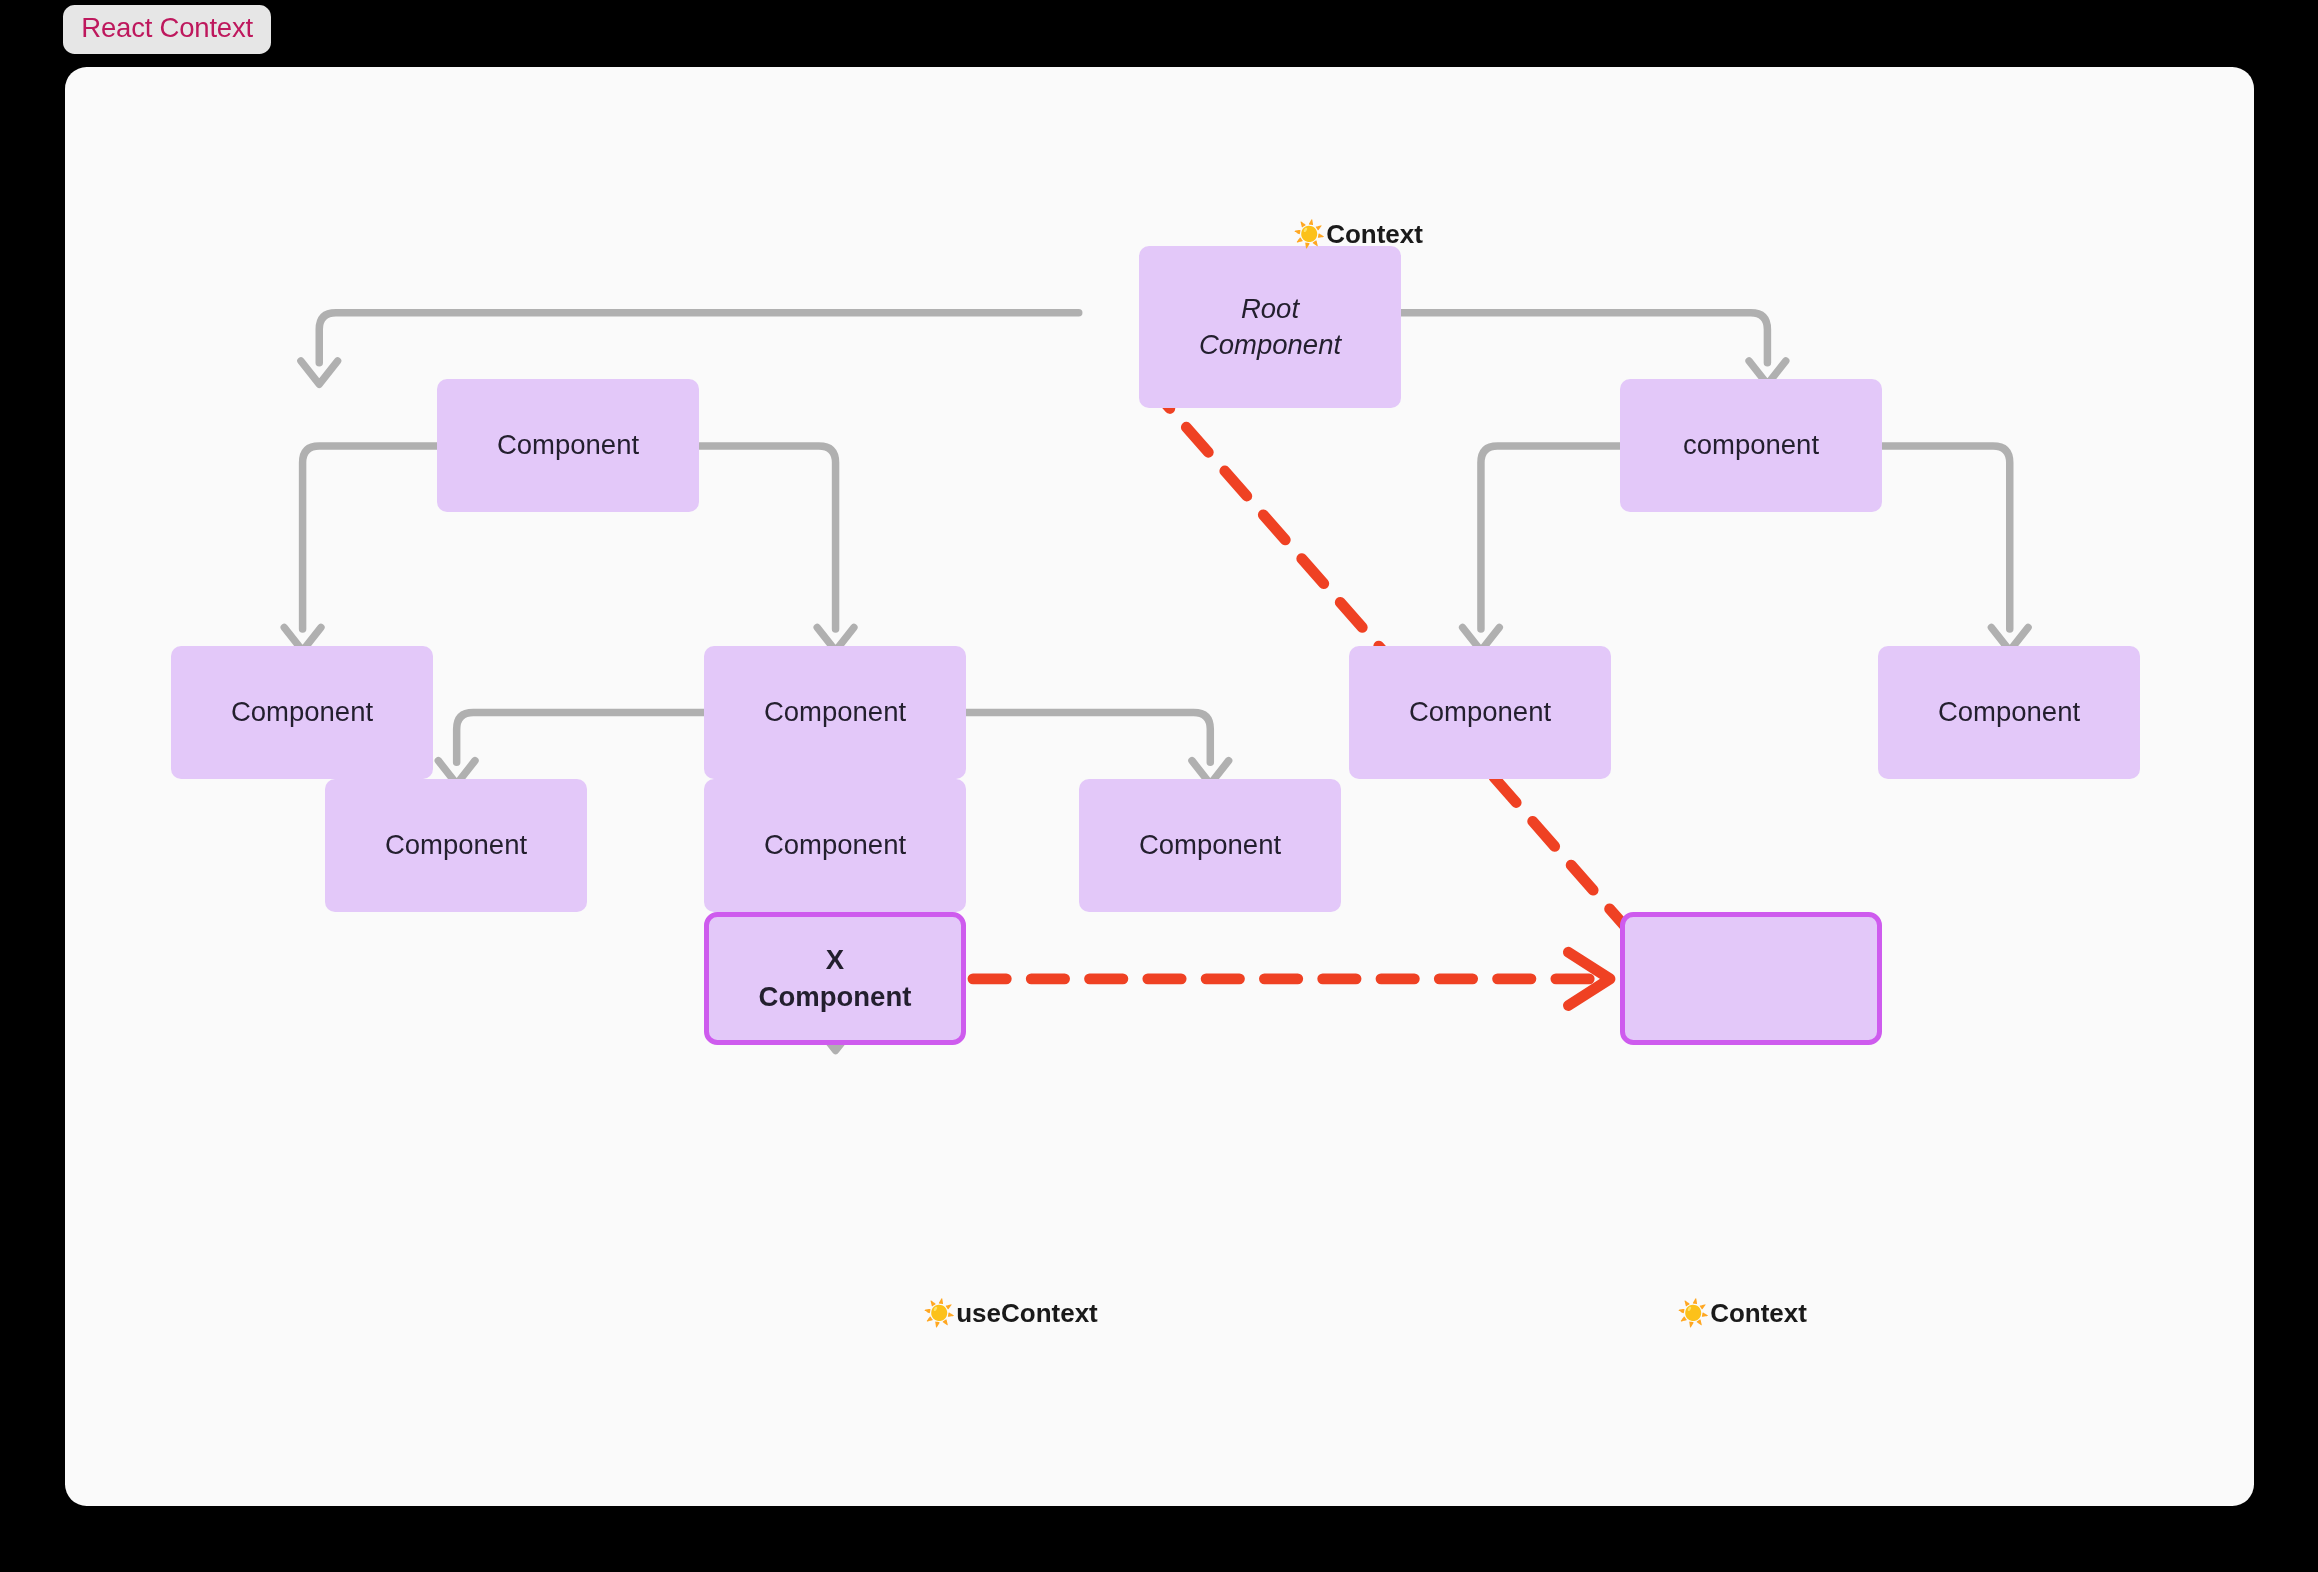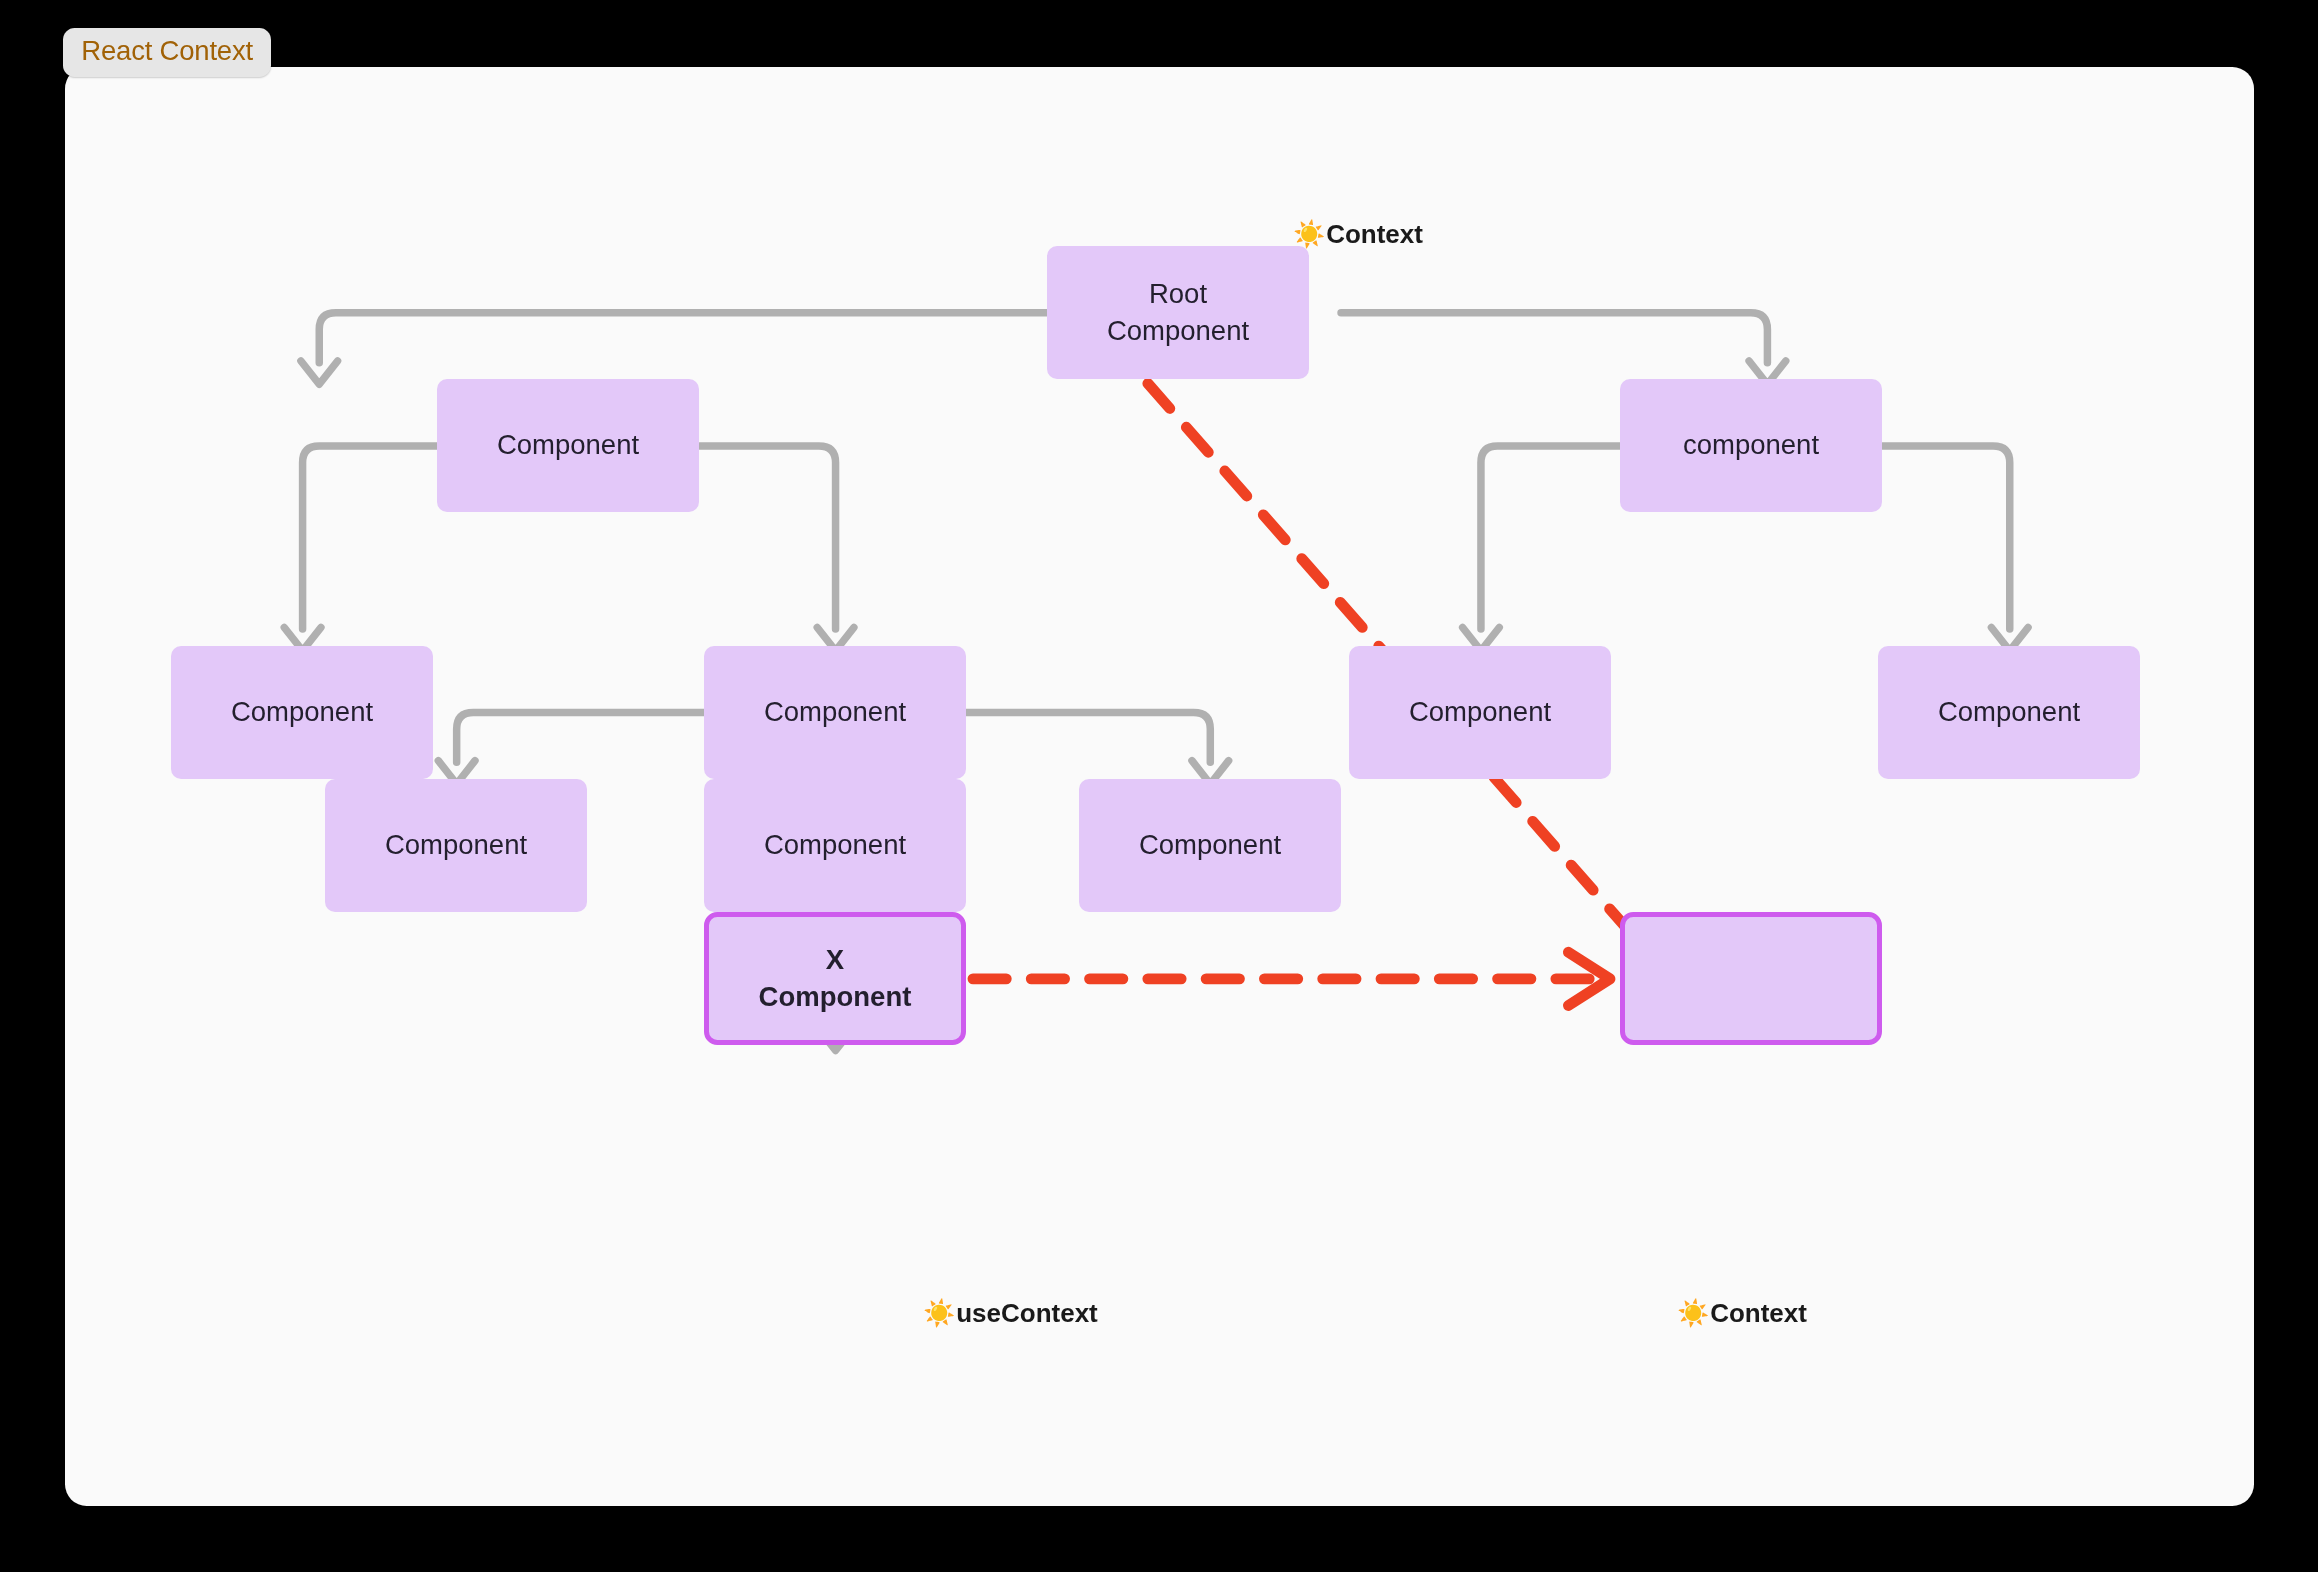--- a/index.html
+++ b/index.html
@@ -14,23 +14,23 @@
     position: relative;
     overflow: hidden;
     font-family: "Liberation Sans", sans-serif;
     -webkit-font-smoothing: antialiased;
   }
 
   
   #title-tab {
     position: absolute;
     left: 63px;
-    top: 28px;
+    top: 5px;
     background: #E6E6E6;
-    color: #a16207;
+    color: #be185d;
     border-radius: 11.7px;
     padding: 8.3px 18.3px 10px 18.3px;
     font-size: 27.5px;
     line-height: 1.1;
     letter-spacing: -0.2px;
     white-space: nowrap;
     box-shadow: 0 0.8px 1.7px rgba(0,0,0,0.18);
     z-index: 40;
   }
 
@@ -145,21 +145,21 @@
       <path d="M 903 1153 L 925 1181 L 947 1153"></path>
     </g>
 
     <path d="M 1300 380 L 1975 1148" fill="none" stroke="#EF4123" stroke-width="13" stroke-linecap="round" stroke-dasharray="40 30"></path>
     <path d="M 1928 1140 L 1990 1164 L 1982 1095" fill="none" stroke="#EF4123" stroke-width="13" stroke-linecap="round" stroke-linejoin="round"></path>
 
     <path d="M 1090 1095 L 1840 1095" fill="none" stroke="#EF4123" stroke-width="13" stroke-linecap="round" stroke-dasharray="40 30"></path>
     <path d="M 1805 1063 L 1855 1095 L 1805 1127" fill="none" stroke="#EF4123" stroke-width="13" stroke-linecap="round" stroke-linejoin="round"></path>
   </svg>
 
-  <div class="node" style="left:982px; top:179px; width:262px; height:133px;">
+  <div class="node" style="left:1074px; top:179px; width:262px; height:162px;font-style:italic;">
     <span class="node-label">Root
 Component</span>
   </div>
 
   <div class="node" style="left:372px; top:312px; width:262px; height:133px;">
     <span class="node-label">Component</span>
   </div>
 
   <div class="node" style="left:1555px; top:312px; width:262px; height:133px;">
     <span class="node-label">component</span>

